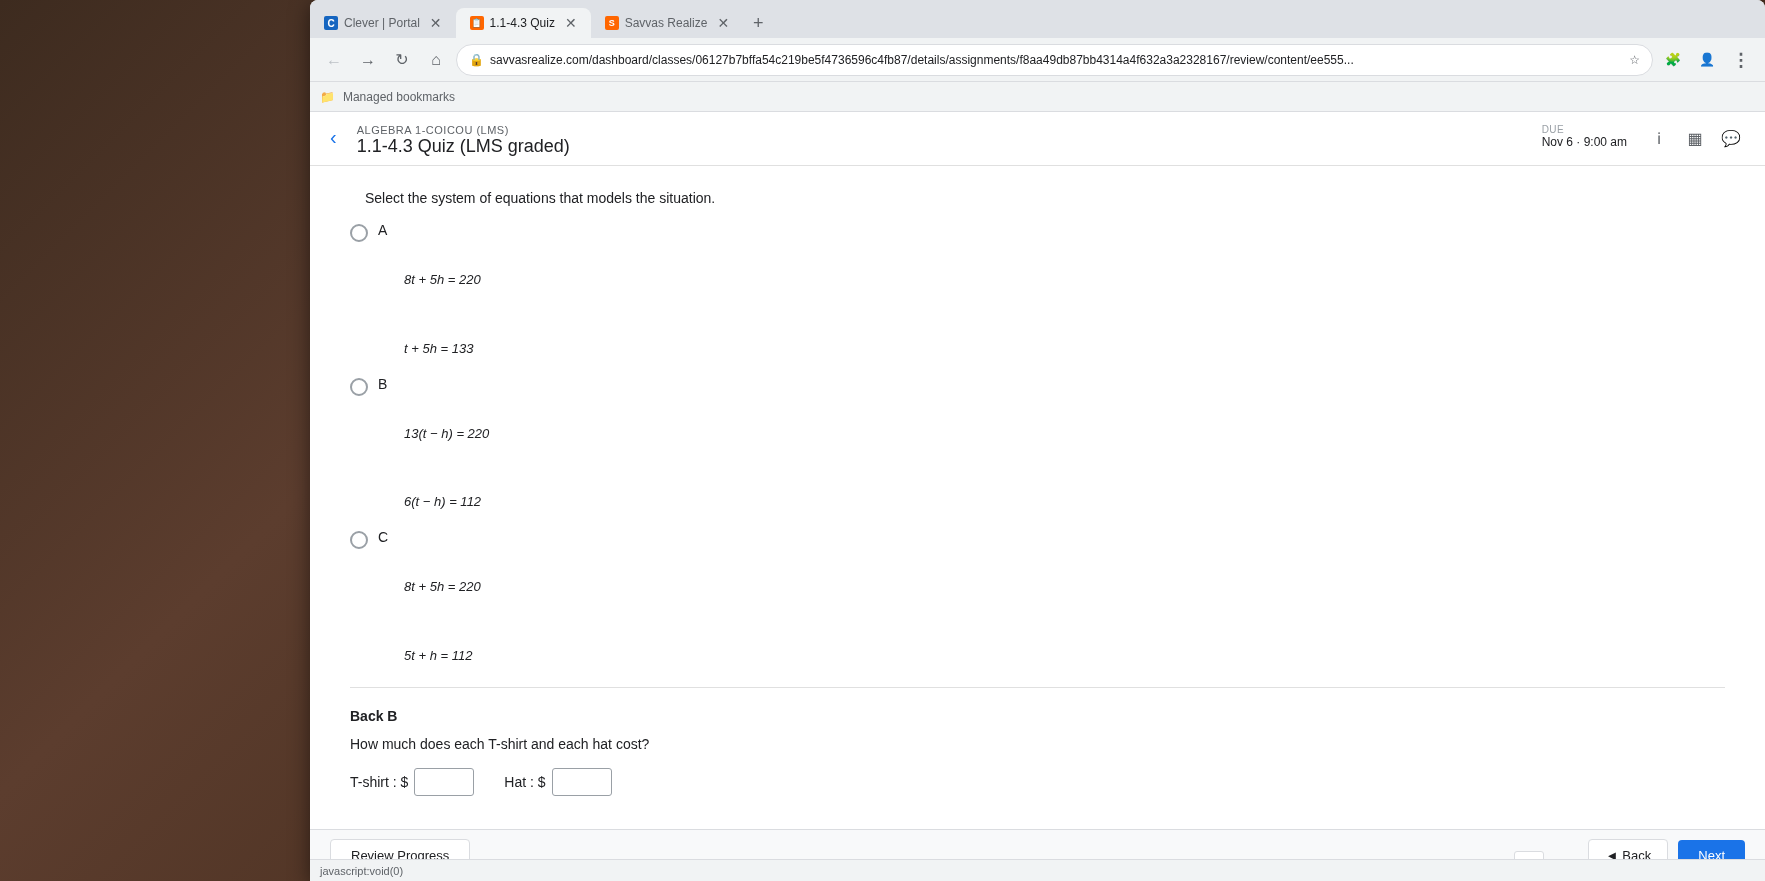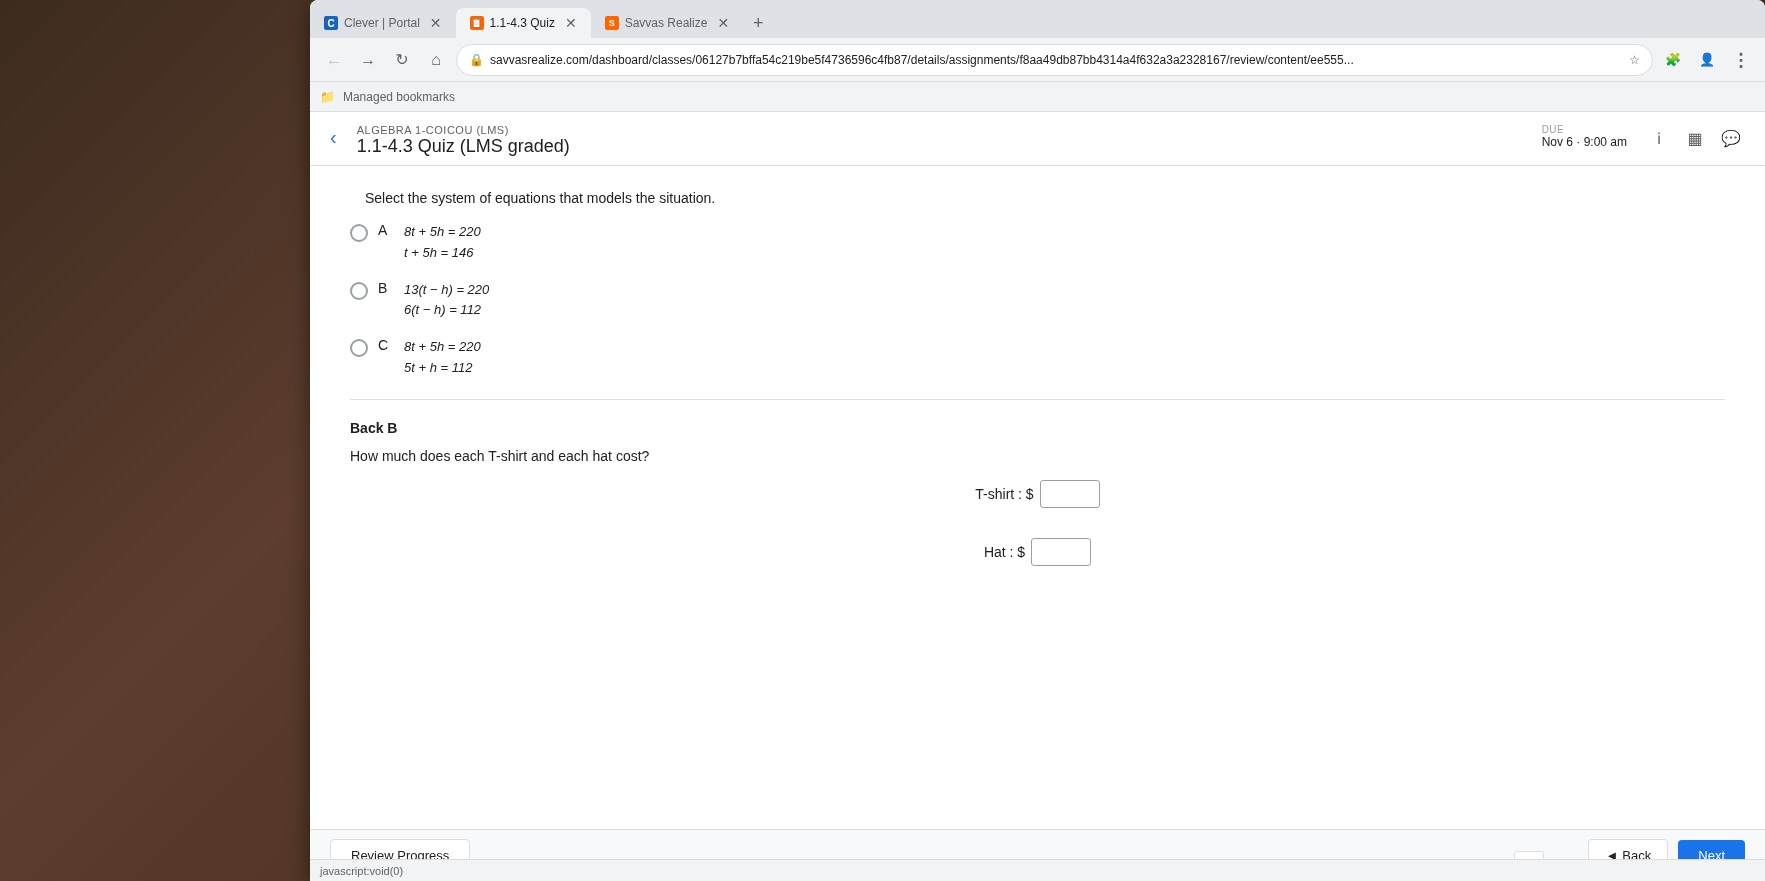--- a/index.html
+++ b/index.html
@@ -303,21 +303,20 @@
       font-size: 14px;
       color: #202124;
       margin-bottom: 16px;
     }
 
     .input-row {
       display: flex;
       align-items: center;
       gap: 30px;
       margin-top: 8px;
-      flex-direction: column;
     }
 
     .input-group {
       display: flex;
       align-items: center;
       gap: 6px;
     }
 
     .input-label {
       font-size: 14px;
@@ -424,20 +423,21 @@
 
     .url-label {
       font-size: 11px;
       color: #5f6368;
     }
 
     
     .eq-line {
       display: block;
       font-style: italic;
+      margin-top: 48px;
     }
 
     .header-right-group {
       display: flex;
       align-items: flex-start;
       gap: 6px;
     }
   </style>
 </head>
 <body>
@@ -511,21 +511,21 @@
     <div class="quiz-content">
 
 
       <p class="select-instruction">Select the system of equations that models the situation.</p>
 
       <div class="option-row">
         <div class="radio-circle"></div>
         <span class="option-letter">A</span>
         <div class="option-equations">
           <span class="eq-line">8t + 5h = 220</span>
-          <span class="eq-line">t + 5h = 146</span>
+          <span class="eq-line">t + 5h = 133</span>
         </div>
       </div>
 
       <div class="option-row">
         <div class="radio-circle"></div>
         <span class="option-letter">B</span>
         <div class="option-equations">
           <span class="eq-line">13(t − h) = 220</span>
           <span class="eq-line">6(t − h) = 112</span>
         </div>

